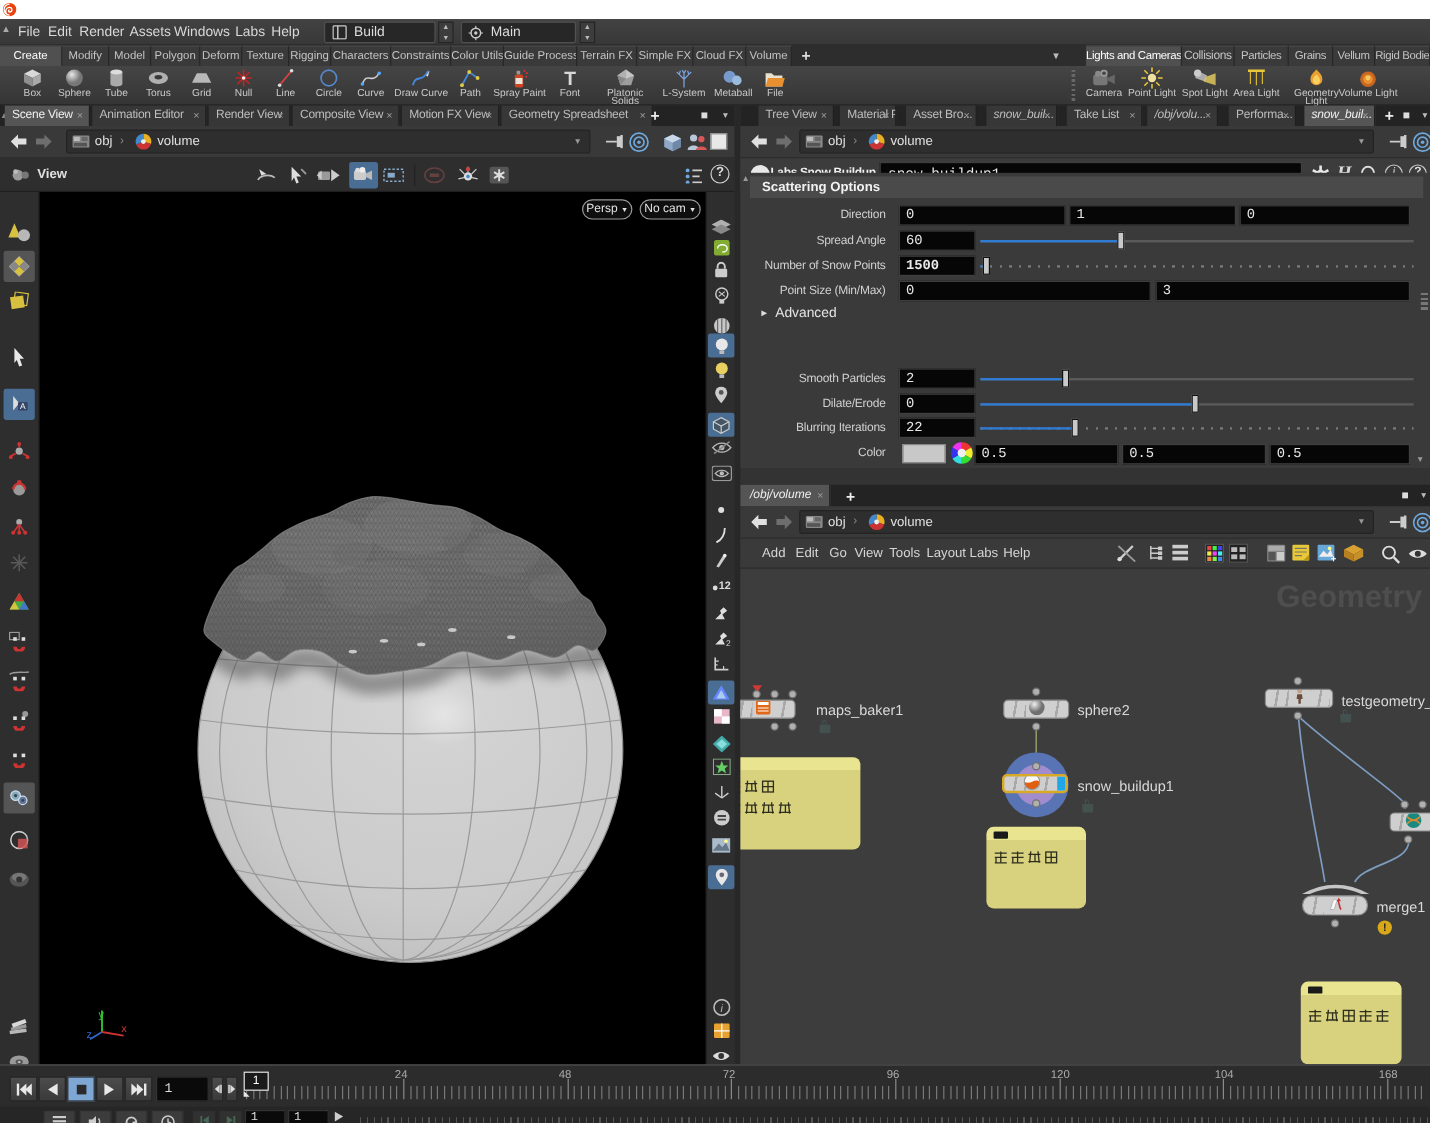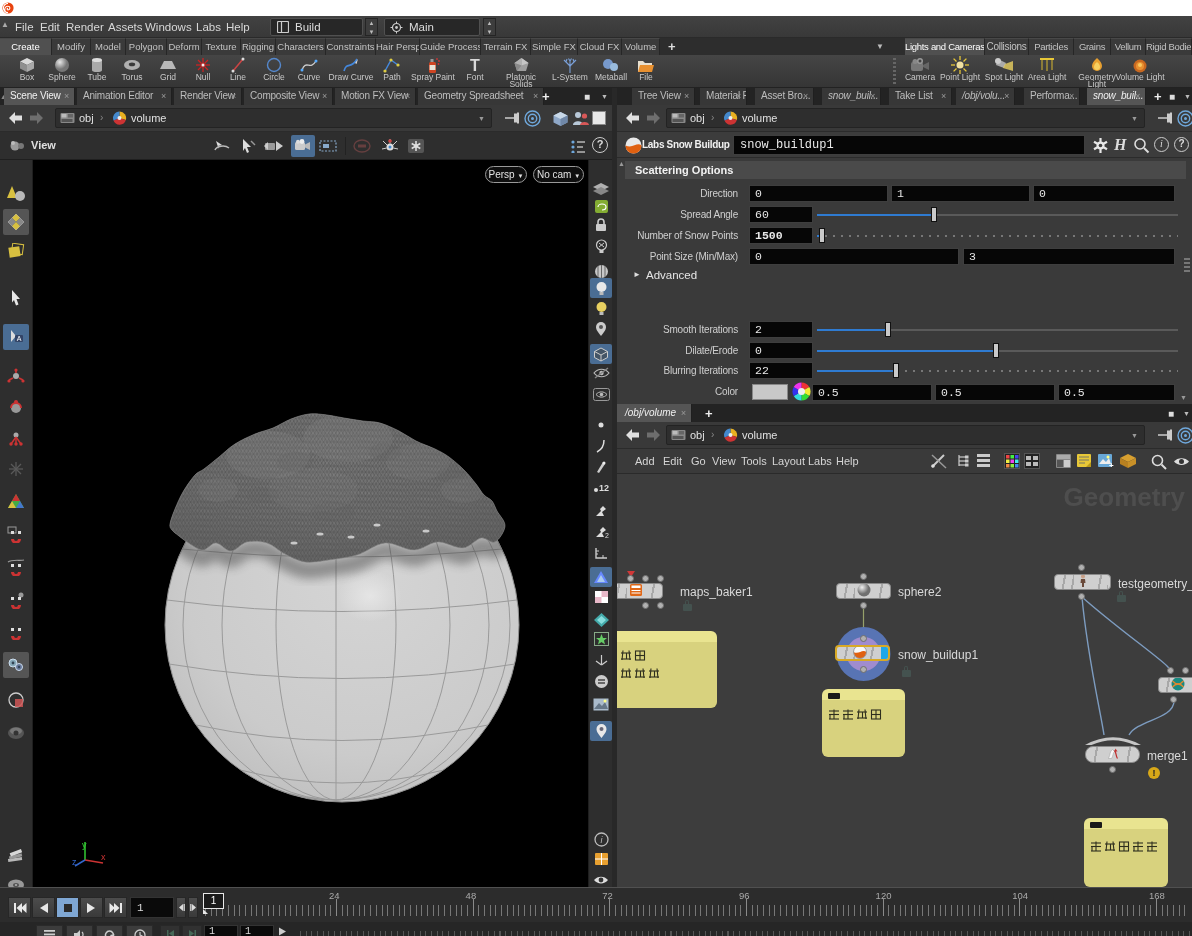--- a/index.html
+++ b/index.html
@@ -22,21 +22,21 @@
 .pathbar{height:27px;background:#393939;border-bottom:1px solid #2b2b2b;}
 .pathfield{position:absolute;top:3px;height:20px;background:#2e2e2e;border:1px solid #232323;border-radius:2px;}
 .chip{position:absolute;top:5px;height:16px;color:#e0e0e0;font-size:11px;line-height:16px;}
 #vp-toolbar{left:0;top:132px;width:612px;height:28px;background:#2e2e2e;border-bottom:1px solid #1f1f1f;}
 #vp-left{left:0;top:160px;width:33px;height:727px;background:#2e2e2e;border-right:1px solid #1f1f1f;}
 #vp-right{left:588px;top:160px;width:24px;height:727px;background:#2e2e2e;border-left:1px solid #1f1f1f;}
 #viewport{left:33px;top:160px;width:555px;height:727px;background:#000;overflow:hidden;}
 .pill{position:absolute;height:17px;border:1px solid #999;border-radius:9px;background:rgba(25,25,25,.6);color:#e2e2e2;font-size:10px;line-height:15px;white-space:nowrap;}
 #split{left:612px;top:88px;width:5px;height:799px;background:#282828;}
 #parmheader{left:617px;top:132px;width:575px;height:26px;background:#3c3c3c;border-bottom:1px solid #2b2b2b;}
-#parmpane{left:617px;top:158px;width:575px;height:246px;background:#3a3a3a;}
+#parmpane{left:617px;top:144px;width:575px;height:246px;background:#3a3a3a;}
 .secbar{position:absolute;left:8px;width:561px;height:18px;background:#4a4a4a;color:#f2f2f2;font-weight:bold;font-size:11px;line-height:18px;padding-left:10px;}
 .plabel{position:absolute;width:118px;text-align:right;color:#cfcfcf;font-size:10px;letter-spacing:-0.2px;line-height:17px;white-space:nowrap;}
 .pfield{position:absolute;height:17px;background:#060606;border:1px solid #3e3e3e;color:#e8e8e8;font-size:11.5px;line-height:15px;padding-left:5px;font-family:"Liberation Mono",monospace;}
 .slider{position:absolute;height:17px;}
 .strack{position:absolute;top:8px;height:2px;background:#5a5a5a;left:0;right:0;}
 .sfill{position:absolute;top:8px;height:2px;background:#2f7bd1;left:0;}
 .shandle{position:absolute;top:1px;width:6px;height:15px;background:#c9c9c9;border:1px solid #111;}
 .sdots{position:absolute;top:8px;height:2px;background-image:repeating-linear-gradient(90deg,#777 0 2px,transparent 2px 8px);left:0;right:0;}
 #nettabs{left:617px;top:404px;width:575px;height:18px;background:#232323;}
 #netpath{left:617px;top:422px;width:575px;height:27px;background:#393939;border-bottom:1px solid #2b2b2b;}
@@ -95,21 +95,21 @@
     <div class="abs" id="shelftabs">
       <div class="stab sel" style="left:0px;width:52px">Create</div>
       <div class="stab" style="left:52px;width:39px">Modify</div>
       <div class="stab" style="left:91px;width:35px">Model</div>
       <div class="stab" style="left:126px;width:41px">Polygon</div>
       <div class="stab" style="left:167px;width:35px">Deform</div>
       <div class="stab" style="left:202px;width:39px">Texture</div>
       <div class="stab" style="left:241px;width:35px">Rigging</div>
       <div class="stab" style="left:276px;width:50px">Characters</div>
       <div class="stab" style="left:326px;width:50px">Constraints</div>
-      <div class="stab" style="left:376px;width:44px">Hair Persp</div>
+      <div class="stab" style="left:376px;width:44px">Color Utils</div>
       <div class="stab" style="left:420px;width:61px">Guide Process</div>
       <div class="stab" style="left:481px;width:50px">Terrain FX</div>
       <div class="stab" style="left:531px;width:47px">Simple FX</div>
       <div class="stab" style="left:578px;width:44px">Cloud FX</div>
       <div class="stab" style="left:622px;width:38px">Volume</div>
       <span style="position:absolute;left:668px;top:1px;color:#ddd;font-size:13px;font-weight:bold">+</span>
       <span style="position:absolute;left:876px;top:4px;color:#bbb;font-size:8px">▼</span>
       <div class="stab sel" style="left:905px;width:80px;font-size:9.5px;letter-spacing:-0.3px">Lights and Cameras</div>
       <div class="stab" style="left:985px;width:44px;font-size:10px;letter-spacing:-0.3px">Collisions</div>
       <div class="stab" style="left:1029px;width:45px;font-size:9.5px;letter-spacing:-0.3px">Particles</div>
@@ -1030,21 +1030,21 @@
       <div class="slider" style="left:200px;top:69px;width:361px">
         <div class="sdots"></div>
         <div class="sfill" style="width:5px"></div>
         <div class="shandle" style="left:2px"></div>
       </div>
       <div class="plabel" style="left:3px;top:90px">Point Size (Min/Max)</div>
       <div class="pfield" style="left:132px;top:90px;width:210px;">0</div>
       <div class="pfield" style="left:346px;top:90px;width:212px;">3</div>
       <span style="position:absolute;left:16px;top:112px;color:#ddd;font-size:8px">►</span>
       <span style="position:absolute;left:29px;top:111px;color:#e5e5e5;font-size:11.5px">Advanced</span>
-      <div class="plabel" style="left:3px;top:163px">Smooth Iterations</div>
+      <div class="plabel" style="left:3px;top:163px">Smooth Particles</div>
       <div class="pfield" style="left:132px;top:163px;width:64px;">2</div>
       <div class="slider" style="left:200px;top:163px;width:361px">
         <div class="strack"></div>
         <div class="sfill" style="width:71px"></div>
         <div class="shandle" style="left:68px"></div>
       </div>
       <div class="plabel" style="left:3px;top:184px">Dilate/Erode</div>
       <div class="pfield" style="left:132px;top:184px;width:64px;">0</div>
       <div class="slider" style="left:200px;top:184px;width:361px">
         <div class="strack"></div>

